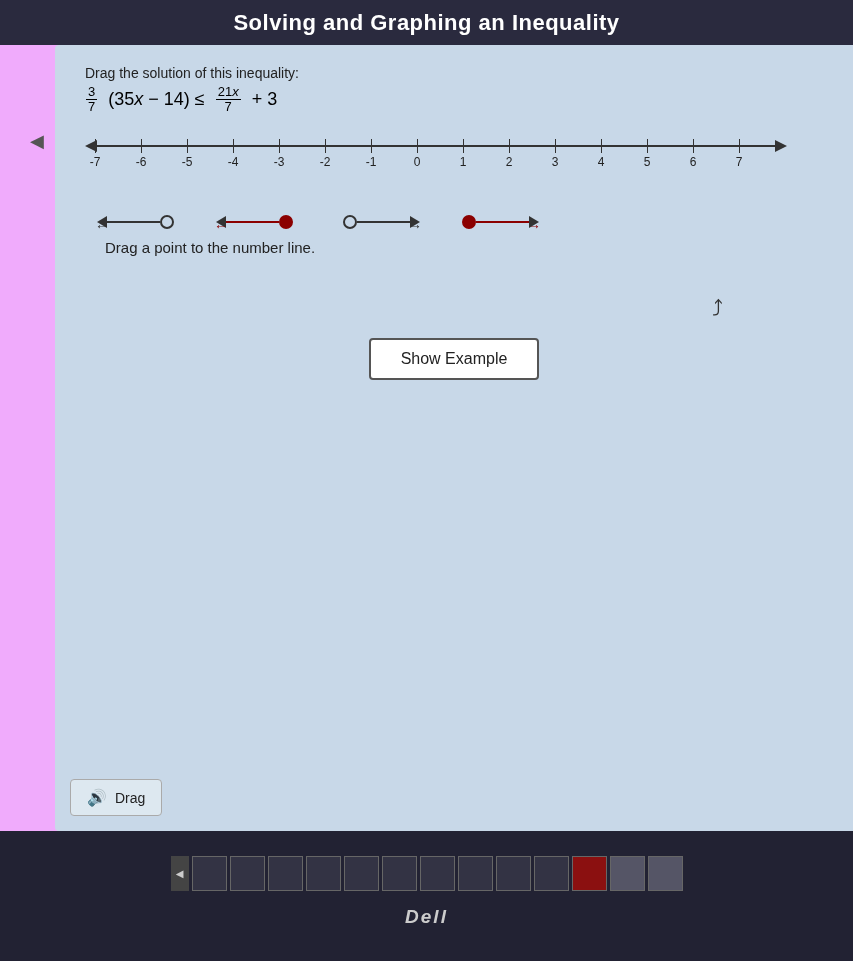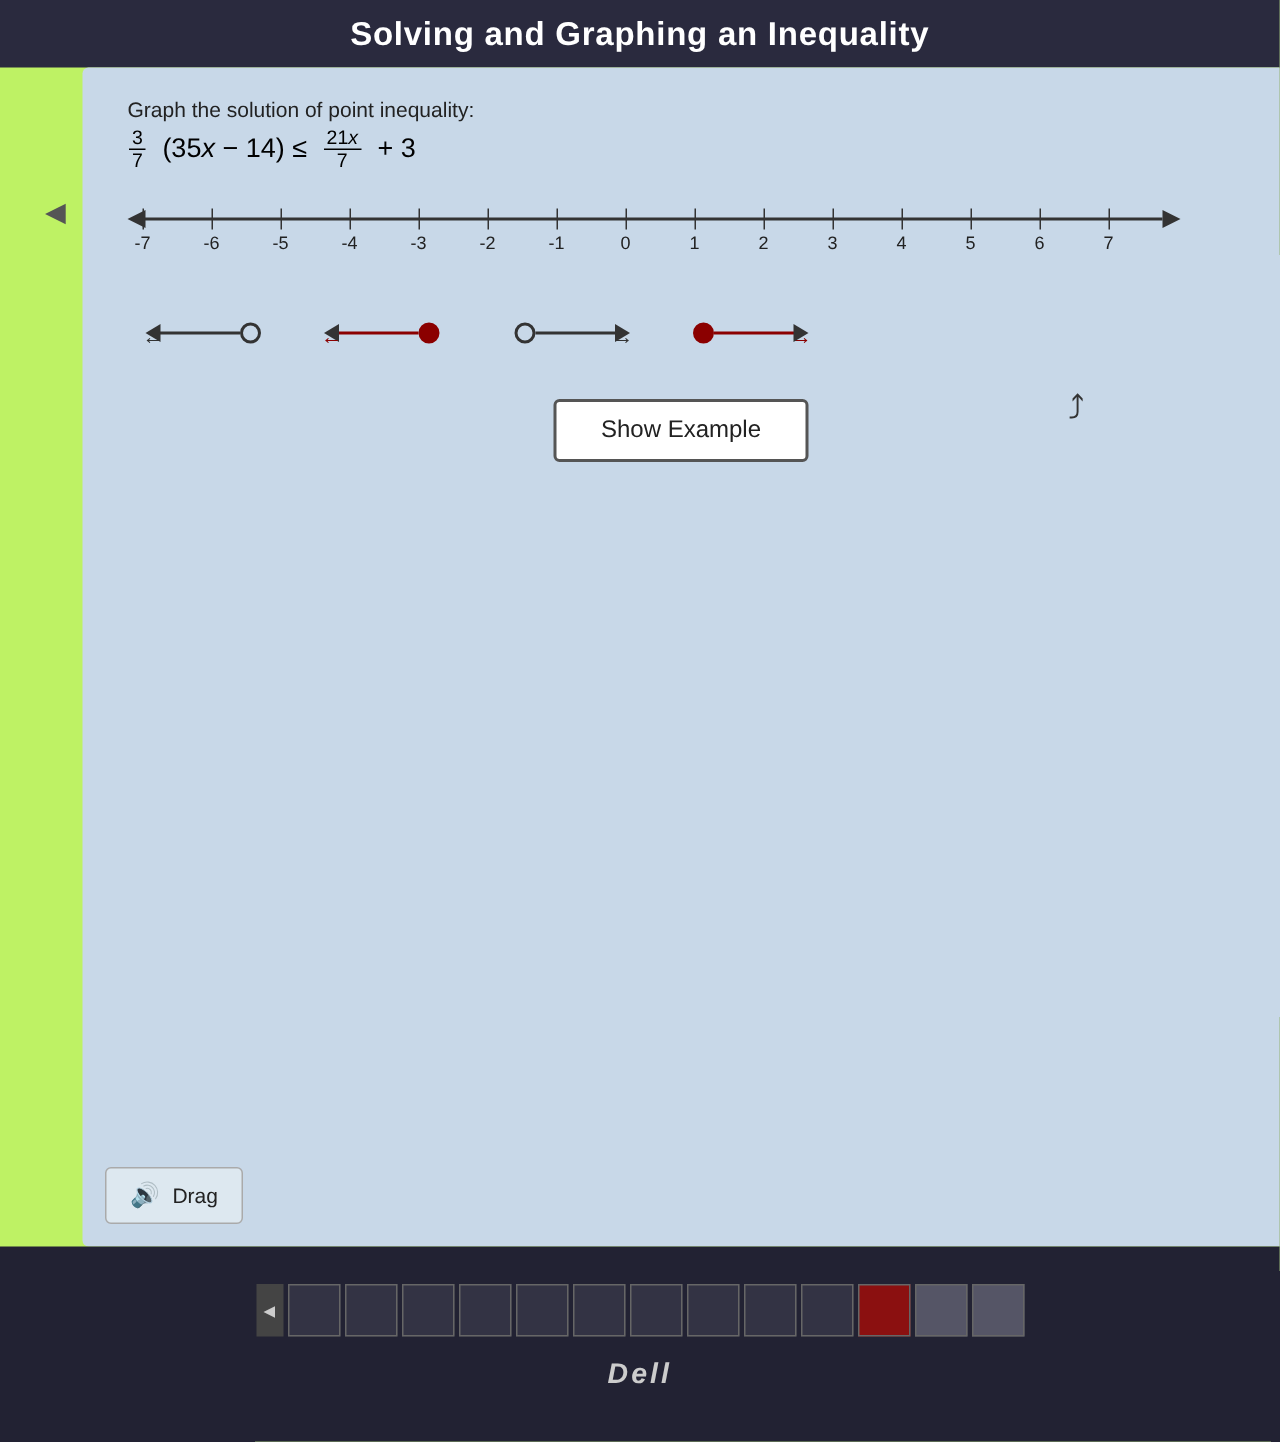--- a/index.html
+++ b/index.html
@@ -10,21 +10,21 @@
       font-family: Arial, sans-serif;
       overflow: hidden;
       position: relative;
     }
 
     .screen {
       position: absolute;
       top: 0; left: 0;
       width: 853px;
       height: 961px;
-      background: #bef264;
+      background: #f0abfc;
     }
 
     
     .top-bar {
       position: absolute;
       top: 0; left: 0; right: 0;
       height: 45px;
       background: #2a2a3e;
       display: flex;
       align-items: center;
@@ -188,21 +188,21 @@
 
     .drag-instruction {
       font-size: 15px;
       color: #222;
       margin: 10px 0 30px 20px;
     }
 
     
     .show-example-btn {
       display: block;
-      margin: 17px auto 0 auto;
+      margin: 52px auto 0 auto;
       padding: 10px 30px;
       background: #fff;
       border: 2px solid #555;
       border-radius: 4px;
       font-size: 16px;
       cursor: pointer;
       color: #222;
       font-weight: normal;
     }
 
@@ -314,21 +314,21 @@
 <div class="screen">
 
   <div class="top-bar">
     <span class="page-title">Solving and Graphing an Inequality</span>
   </div>
 
   <div class="sidebar-arrow">◀</div>
 
   <div class="content-area">
 
-    <p class="problem-text">Graph the solution of point inequality:</p>
+    <p class="problem-text">Drag the solution of this inequality:</p>
 
     <div class="inequality-formula">
       <span class="fraction">
         <span class="num">3</span>
         <span class="den">7</span>
       </span>
       <span>&nbsp;(35<i>x</i> − 14) ≤&nbsp;</span>
       <span class="fraction">
         <span class="num">21<i>x</i></span>
         <span class="den">7</span>
@@ -411,20 +411,21 @@
 
       <div class="drag-option">
         <div class="filled-circle"></div>
         <div class="arrow-line arrow-right" style="width:55px; height:2px; background:#8B0000; position:relative;">
           <span style="position:absolute;right:-10px;top:-5px;font-size:14px;color:#8B0000;">→</span>
         </div>
       </div>
 
     </div>
 
+    <p class="drag-instruction">Drag a point to the number line.</p>
 
     <div style="position:relative; height:80px;">
       <div style="position:absolute; right:100px; top:10px; font-size:22px; color:#333; pointer-events:none;">⤴</div>
 
       <div style="display:flex; justify-content:center; margin-top:20px;">
         <button class="show-example-btn">Show Example</button>
       </div>
     </div>
 
   </div>

